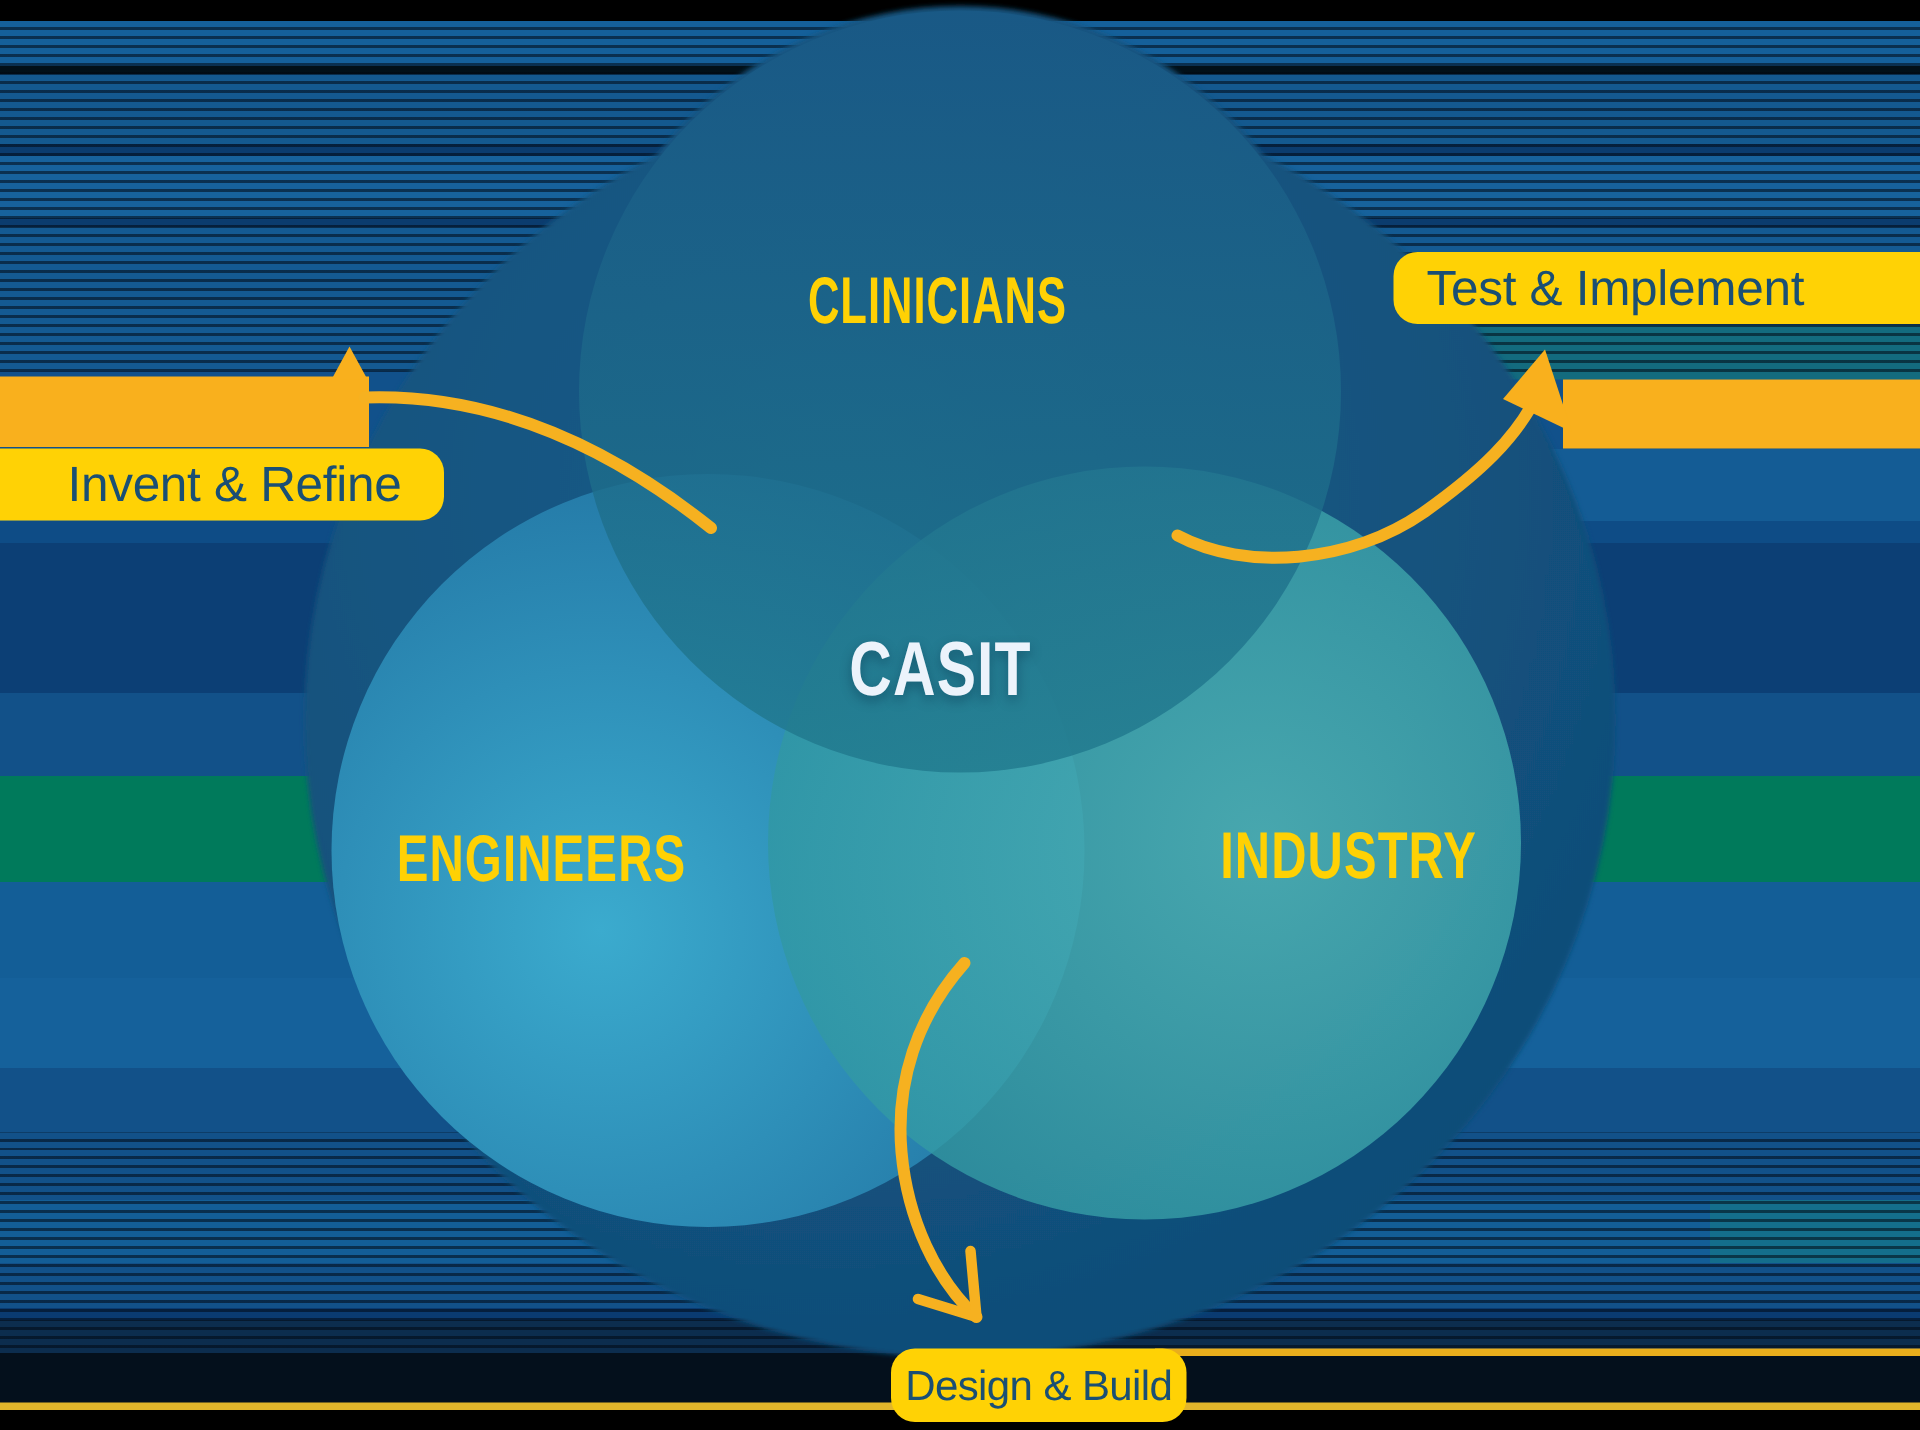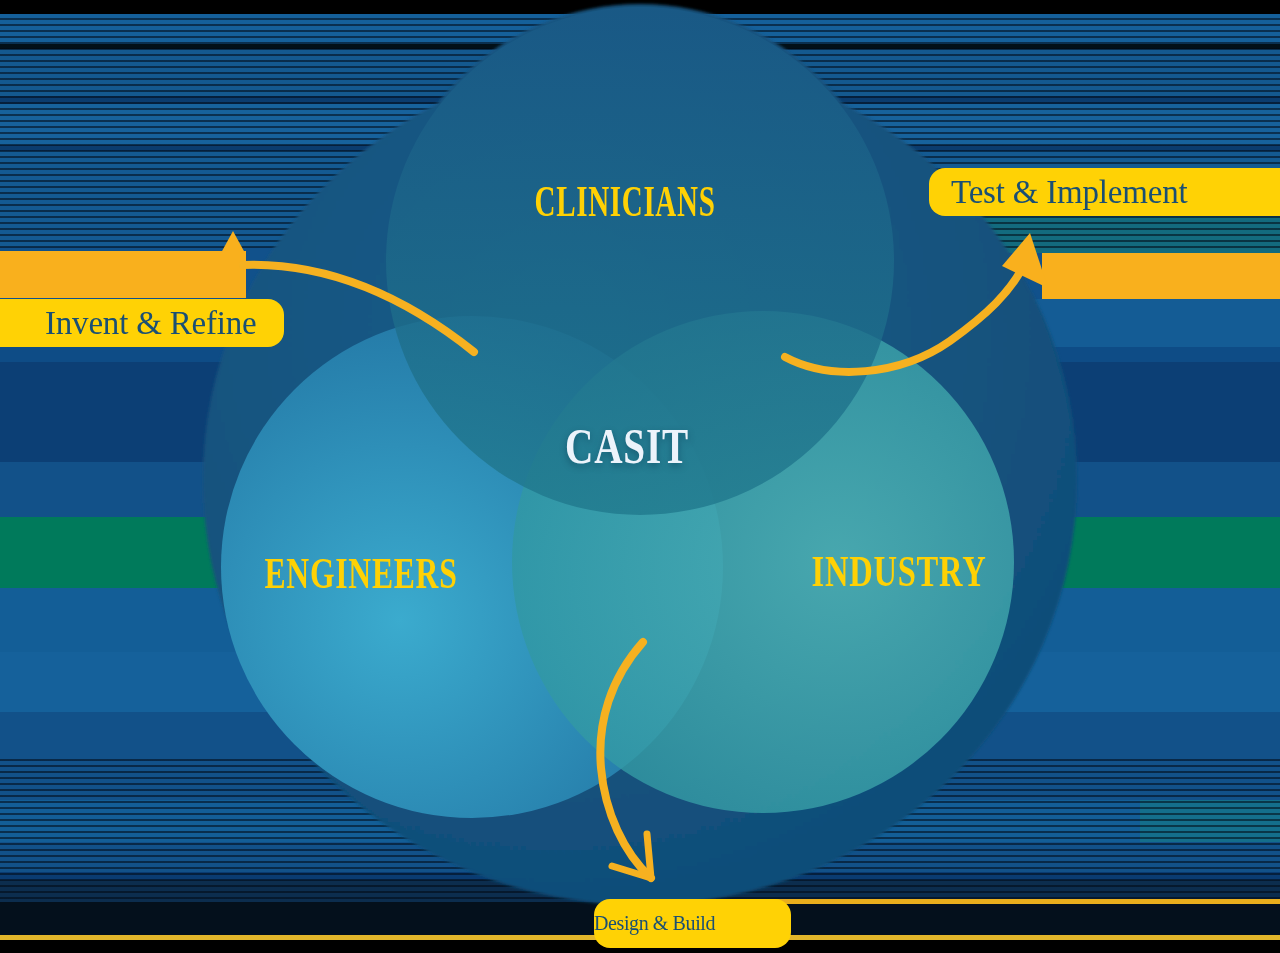--- a/index.html
+++ b/index.html
@@ -1,18 +1,18 @@
 <!DOCTYPE html>
 <html><head>
 <meta charset="utf-8">
 <style>
   html,body{margin:0;padding:0;background:#000;}
   #stage{
     position:relative;width:1280px;height:953px;overflow:hidden;
-    font-family:Liberation Serif, serif;
+    font-family:Liberation Sans, sans-serif;
   }
   
   .bg-bands{
     position:absolute;inset:0;
     background:linear-gradient(180deg,
       #000000 0px,#000000 14px,
       #15609a 14px,#15609a 44px,
       #021018 44px,#021018 49px,
       #14598f 49px,#14598f 96px,
       #0b3c6e 96px,#0b3c6e 104px,
@@ -61,21 +61,21 @@
     text-shadow:0 3px 9px rgba(4,40,62,.38);
   }
   
   .badge{
     position:absolute;display:flex;align-items:center;
     background:#ffd205;color:#1a4f74;border-radius:16px;
     font-size:33px;letter-spacing:-.2px;white-space:nowrap;
   }
   .badge-invent{left:-16px;top:299px;height:48px;padding-left:61px;padding-right:28px;}
   .badge-test{left:929px;right:-20px;top:168px;height:48px;padding-left:22px;}
-  .badge-design{left:594px;top:899px;width:197px;height:49px;justify-content:flex-start;font-size:20px;letter-spacing:-.4px;}
+  .badge-design{left:594px;top:899px;width:197px;height:49px;justify-content:center;font-size:28px;letter-spacing:-.4px;}
 </style>
 </head>
 <body>
 
 <div id="stage">
 
   <div class="bg-bands"></div>
   <div class="band-patch-teal"></div>
   <div class="band-patch-teal2"></div>
   <div class="scanlines scan-top"></div>

